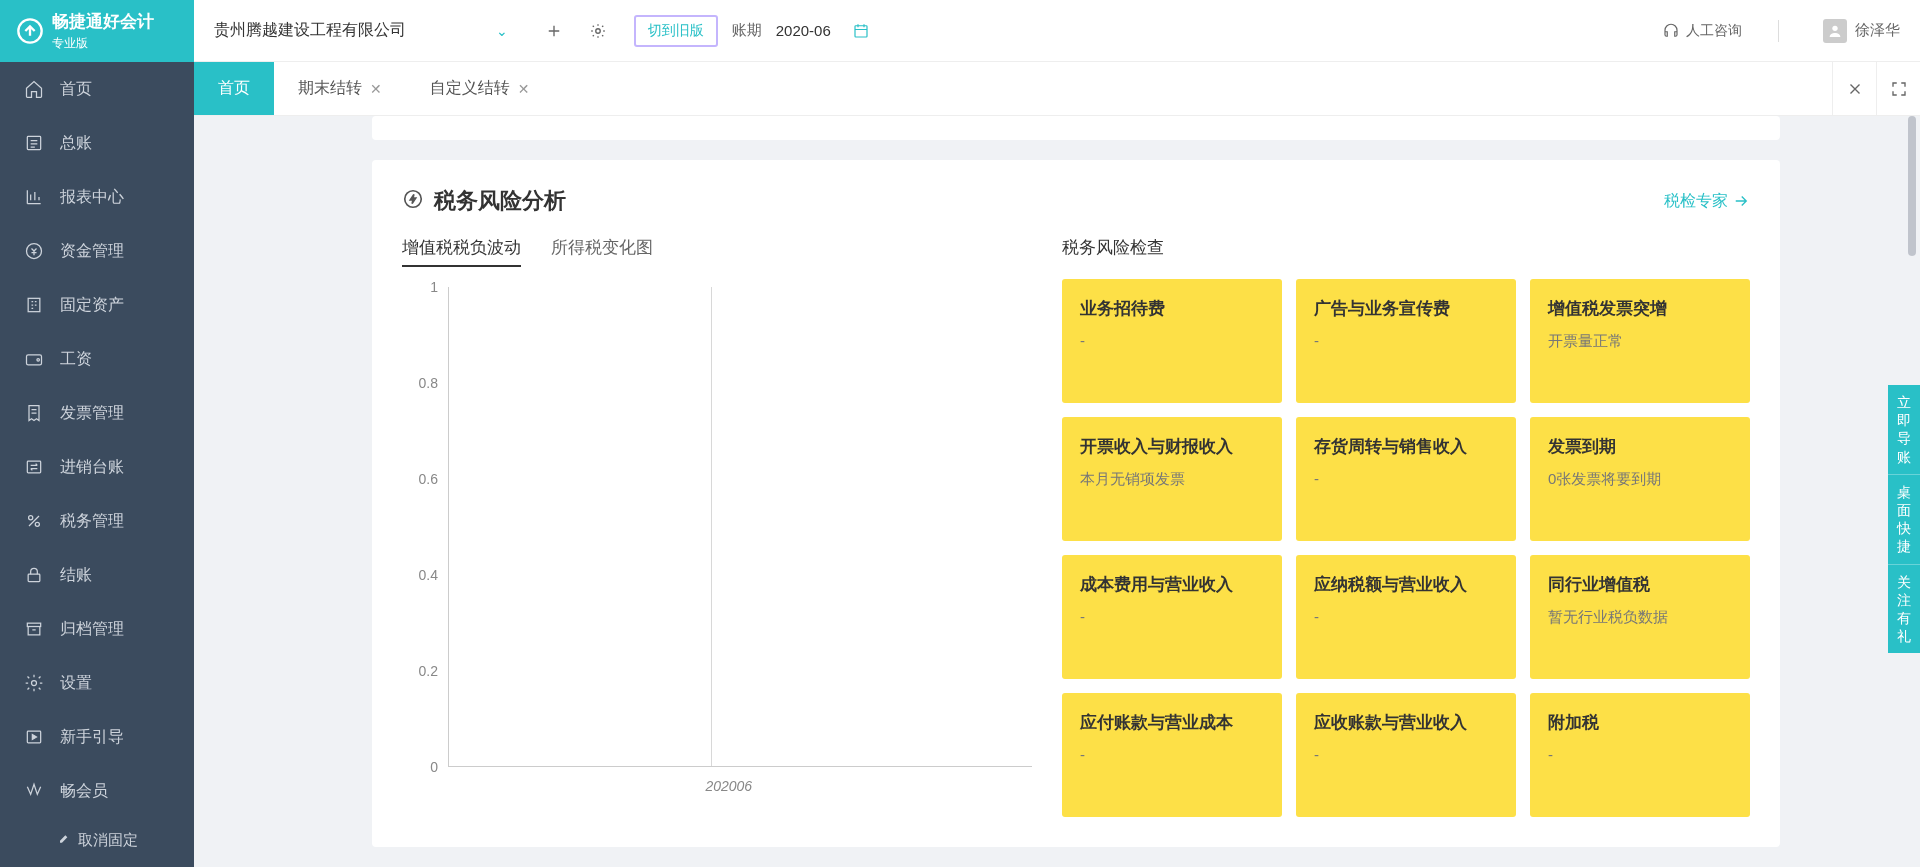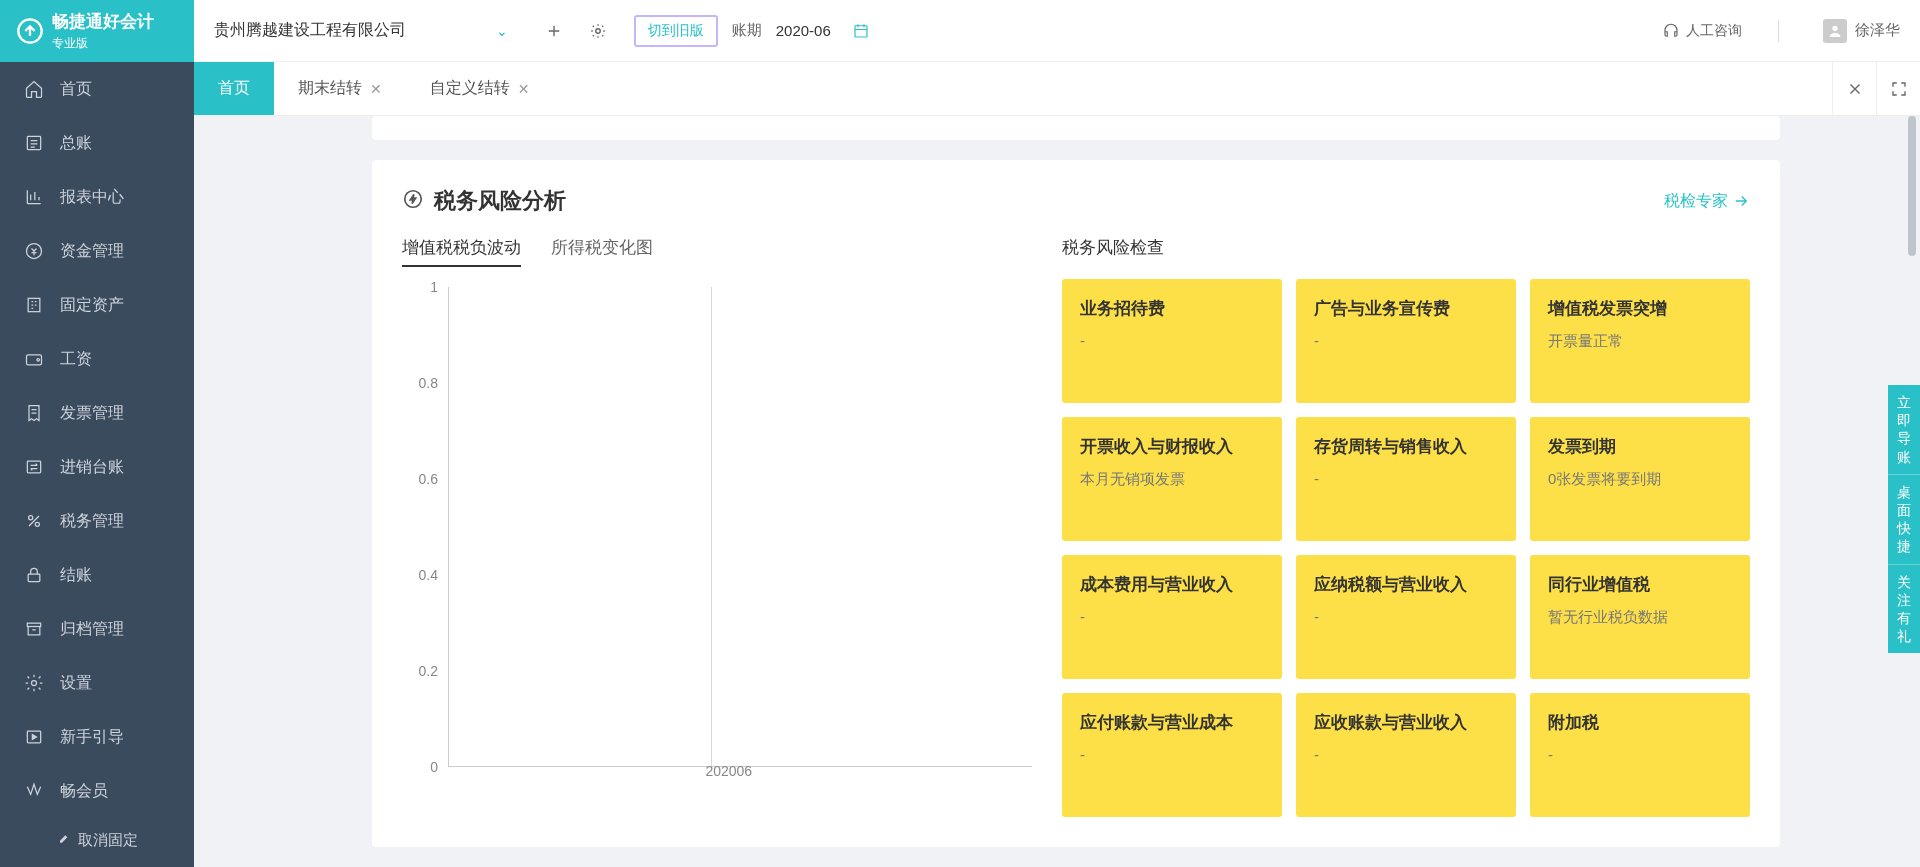--- a/index.html
+++ b/index.html
@@ -63,21 +63,21 @@
 .risk-col { flex: 1; margin-left: 30px; }
 .subtabs { display: flex; gap: 30px; margin-bottom: 20px; }
 .subtab { font-size: 17px; color: #666; padding-bottom: 6px; cursor: pointer; }
 .subtab.active { color: #333; border-bottom: 2px solid #333; font-weight: 500; }
 
 .chart-area { position: relative; height: 520px; margin-left: 6px; }
 .y-axis { position: absolute; left: 0; top: 0; bottom: 40px; width: 36px; }
 .y-tick { position: absolute; right: 6px; font-size: 14px; color: #888; transform: translateY(-50%); }
 .plot { position: absolute; left: 40px; right: 0; top: 0; bottom: 40px; border-left: 1px solid #ccc; border-bottom: 1px solid #ccc; }
 .vline { position: absolute; top: 0; bottom: 0; width: 1px; background: #d8d8d8; }
-.x-label { position: absolute; bottom: 28px; font-size: 14px; color: #888; transform: translateX(-50%); }
+.x-label { position: absolute; bottom: 13px; font-size: 14px; color: #888; transform: translateX(-50%); font-style: italic; }
 
 .risk-title { font-size: 17px; color: #333; margin-bottom: 20px; }
 .risk-grid { display: grid; grid-template-columns: repeat(3, 1fr); gap: 14px; }
 .risk-card { background: #fde047; border-radius: 3px; padding: 18px 18px; height: 124px; }
 .risk-card-title { font-size: 17px; font-weight: 600; color: #333; margin-bottom: 12px; white-space: nowrap; }
 .risk-card-value { font-size: 15px; color: #777; }
 
 
 .float-btns { position: absolute; right: 0; top: 374px; display: flex; flex-direction: column; margin-top: 11px; }
 .float-btn { width: 32px; background: #29c0c7; color: #fff; font-size: 14px; padding: 8px 6px; text-align: center; line-height: 1.3; cursor: pointer; border-bottom: 1px solid rgba(255,255,255,0.3); }

